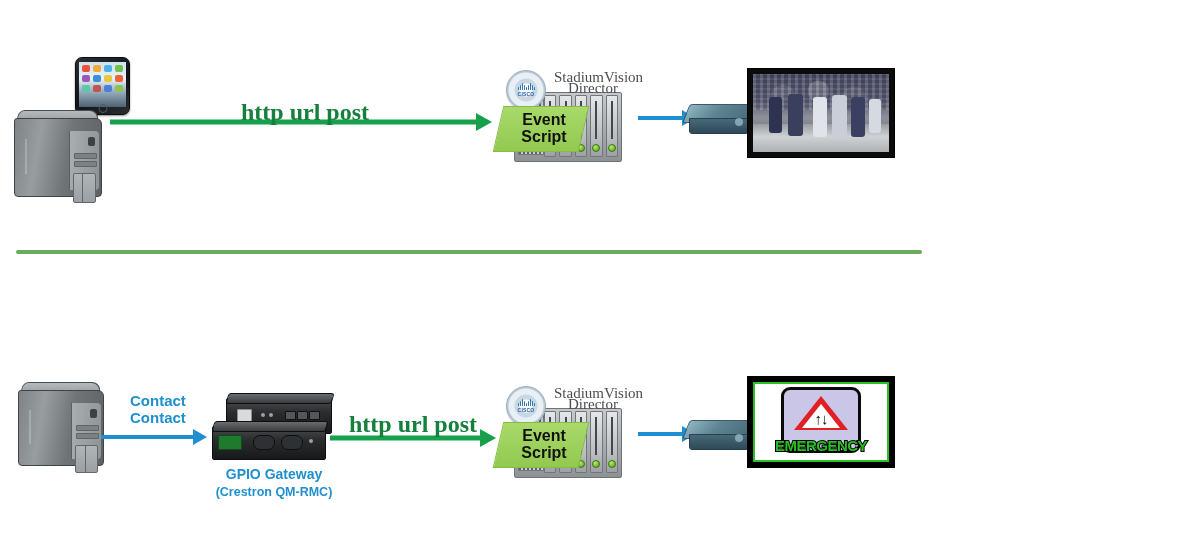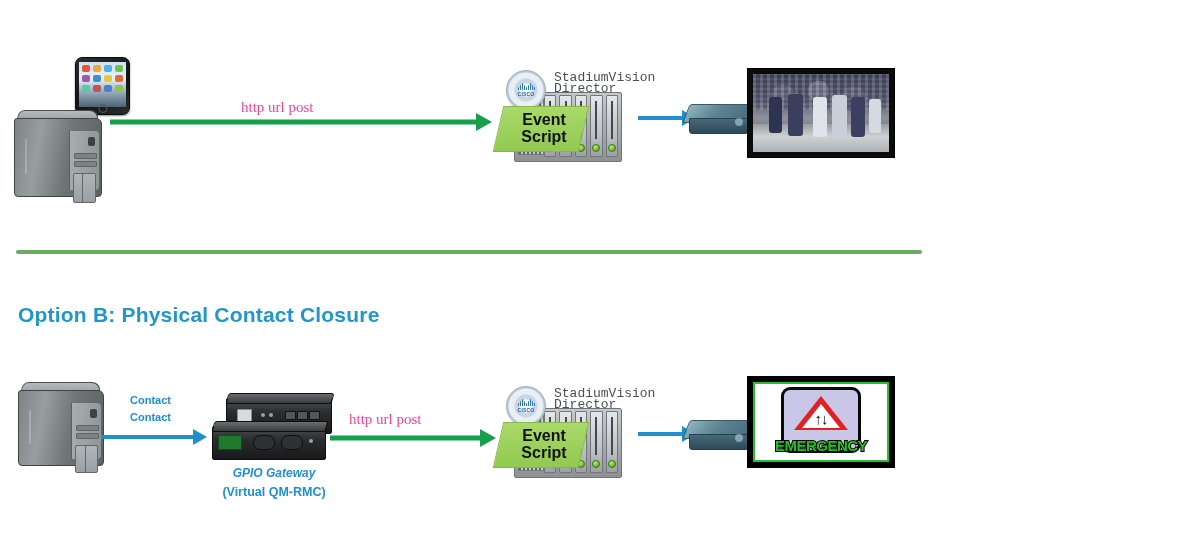--- a/index.html
+++ b/index.html
@@ -17,32 +17,32 @@
     font-weight:bold;font-size:21px;letter-spacing:.2px;
     color:#2196c8;white-space:nowrap;
   }
 
   
   .divider{height:4px;background:#6aab5e;border-radius:2px;}
 
   
   .lbl-green{
     font-family:"Liberation Serif", serif;
-    font-weight:normal;font-size:15px;color:#ec4899;white-space:nowrap;
+    font-weight:bold;font-size:24px;color:#15803d;white-space:nowrap;
   }
   .lbl-blue{
     font-family:"Liberation Sans", sans-serif;
-    font-weight:bold;font-size:11px;color:#1f8fd0;
+    font-weight:bold;font-size:15px;color:#1f8fd0;
     line-height:17px;white-space:nowrap;
   }
   .caption-blue{
     font-family:"Liberation Sans", sans-serif;
     font-weight:bold;color:#1f8fd0;text-align:center;white-space:nowrap;
   }
-  .caption-main{font-size:12px;font-style:italic;}
+  .caption-main{font-size:14px;}
   .caption-sub{font-size:12.5px;}
 
   
   .arrow{position:absolute;}
   .arrow .shaft{position:absolute;left:0;top:50%;transform:translateY(-50%);height:5px;}
   .arrow .head{
     position:absolute;right:0;top:50%;transform:translateY(-50%);
     width:0;height:0;border-top:9px solid transparent;border-bottom:9px solid transparent;
   }
   .arrow.green .shaft{background:#16a04b;}
@@ -127,22 +127,22 @@
   .server .cd{
     position:absolute;left:8px;top:0;width:38px;height:38px;border-radius:50%;
     background:radial-gradient(circle at 50% 50%,#ffffff 0 6px,#c9d7e4 7px 11px,#e8eff5 12px 17px,#b9c8d6 18px 19px);
     border:1px solid #9fb0bf;box-shadow:0 1px 1px rgba(0,0,0,.2);
     display:flex;flex-direction:column;align-items:center;justify-content:center;
   }
   .server .cd .bridge{display:flex;align-items:flex-end;gap:1px;height:7px;}
   .server .cd .bridge i{width:1px;background:#2a78b8;border-radius:.5px;}
   .server .cd .ciscotxt{font-size:5px;font-weight:bold;color:#1f5fa8;letter-spacing:.2px;margin-top:1px;}
   .server .svd{
-    position:absolute;right:0;top:2px;width:78px;text-align:left;
-    font-family:Liberation Mono, monospace;font-size:13px;line-height:11px;
+    position:absolute;right:0;top:2px;width:78px;text-align:center;
+    font-family:Liberation Serif, serif;font-size:15px;line-height:11px;
     color:#4b4f52;font-weight:normal;
   }
   .server .banner{
     position:absolute;left:0;top:36px;width:84px;height:44px;
     background:linear-gradient(180deg,#a8d96a,#92c950);
     transform:skewX(-13deg);border:1px solid #86bc46;
   }
   .server .banner-txt{
     position:absolute;left:6px;top:36px;width:80px;height:44px;
     display:flex;flex-direction:column;align-items:center;justify-content:center;
@@ -340,21 +340,20 @@
       <div class="pl" style="left:26%;top:26%;width:15px;height:42px;background:#3a3f5e;"></div>
       <div class="pl" style="left:44%;top:30%;width:14px;height:40px;background:#dfe3ea;"></div>
       <div class="pl" style="left:58%;top:27%;width:15px;height:44px;background:#c9ced8;"></div>
       <div class="pl" style="left:72%;top:29%;width:14px;height:40px;background:#3b4063;"></div>
       <div class="pl" style="left:85%;top:32%;width:12px;height:34px;background:#d5d9e1;"></div>
     </div>
   </div>
 
   <div class="abs divider" style="left:16px;top:250px;width:906px;"></div>
 
-  <div class="abs section-title" style="left:18px;top:303px;">Option B: Physical Contact Closure</div>
 
   <div class="pc abs" style="left:18px;top:382px;width:84px;height:82px;">
     <div class="top"></div>
     <div class="body">
       <div class="sideline"></div>
       <div class="face">
         <div class="pwr" style="right:4px;top:6px;"></div>
         <div class="slot" style="left:4px;top:22px;width:72%;height:4px;"></div>
         <div class="slot" style="left:4px;top:30px;width:72%;height:4px;"></div>
         <div class="panel" style="left:3px;top:42px;width:40%;height:26px;"></div>
@@ -384,21 +383,21 @@
     </div>
     <div class="unit lower">
       <div class="lid"></div>
       <div class="grn"></div>
       <div class="db9" style="left:40px;"></div>
       <div class="db9" style="left:68px;"></div>
       <div class="dot" style="left:96px;top:12px;"></div>
     </div>
   </div>
   <div class="abs caption-blue caption-main" style="left:194px;top:466px;width:160px;">GPIO Gateway</div>
-  <div class="abs caption-blue caption-sub" style="left:194px;top:485px;width:160px;">(Virtual QM-RMC)</div>
+  <div class="abs caption-blue caption-sub" style="left:194px;top:485px;width:160px;">(Crestron QM-RMC)</div>
 
   <div class="arrow green abs" style="left:330px;top:429px;width:166px;height:18px;">
     <div class="shaft" style="width:152px;"></div>
     <div class="head"></div>
   </div>
   <div class="abs lbl-green" style="left:349px;top:411px;">http url post</div>
 
   <div class="server abs" style="left:498px;top:386px;width:134px;height:96px;">
     <div class="chassis"></div>
     <div class="vent v1"></div>

